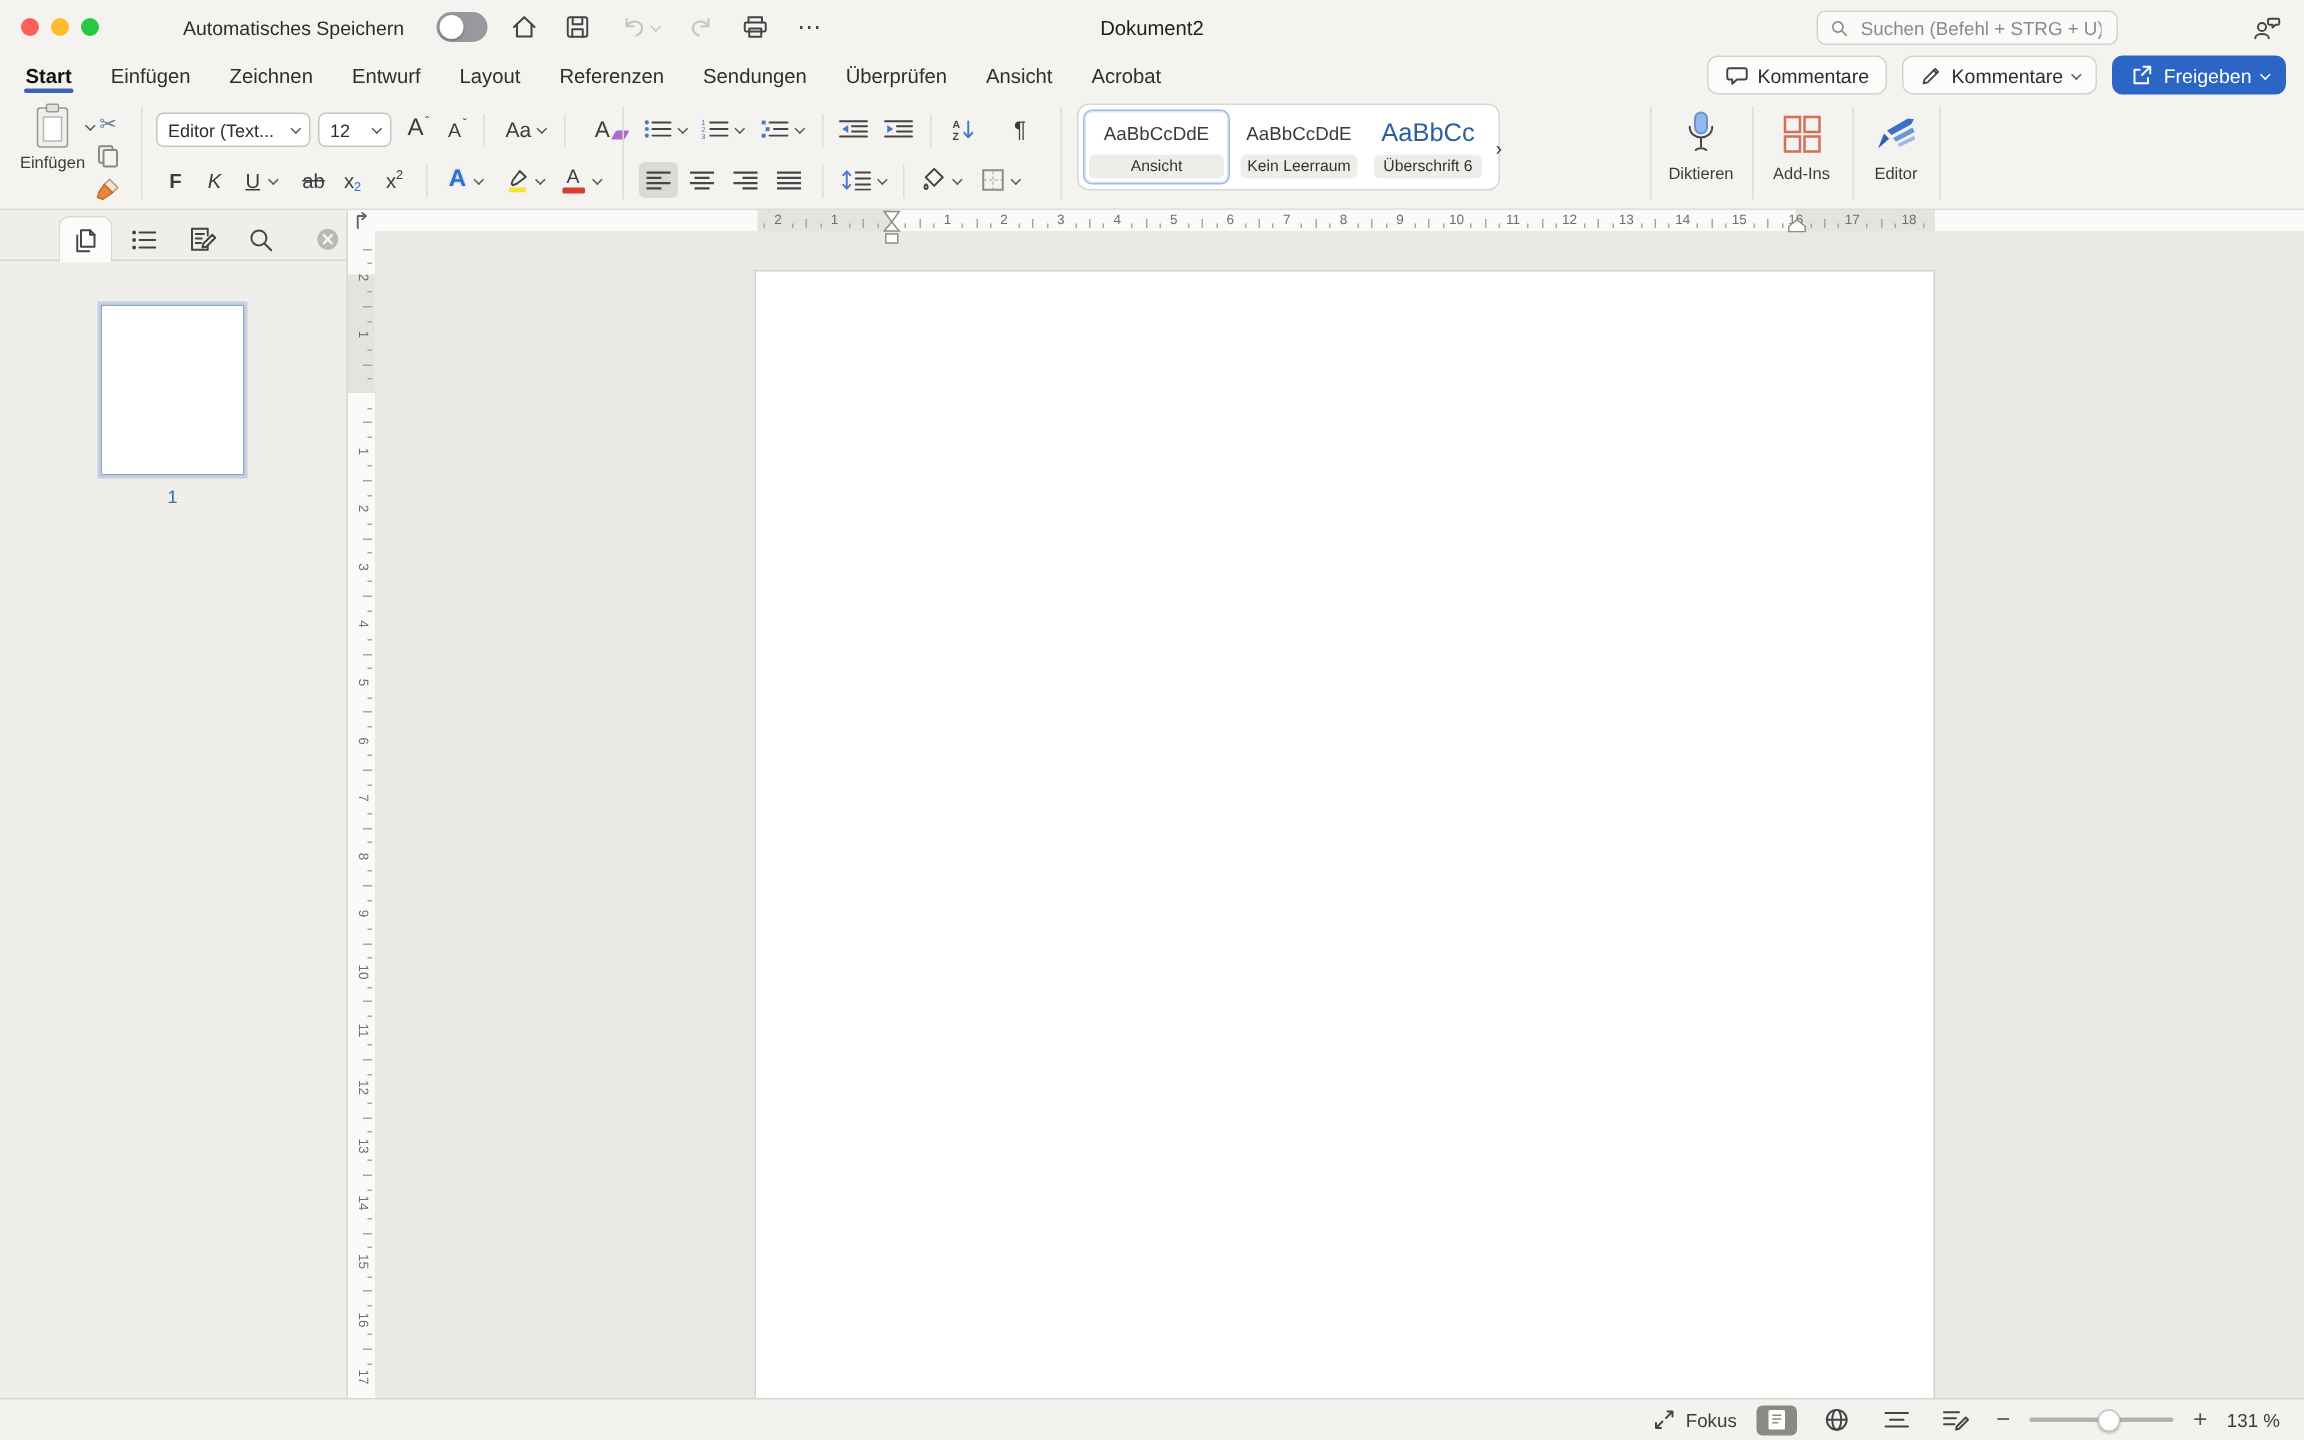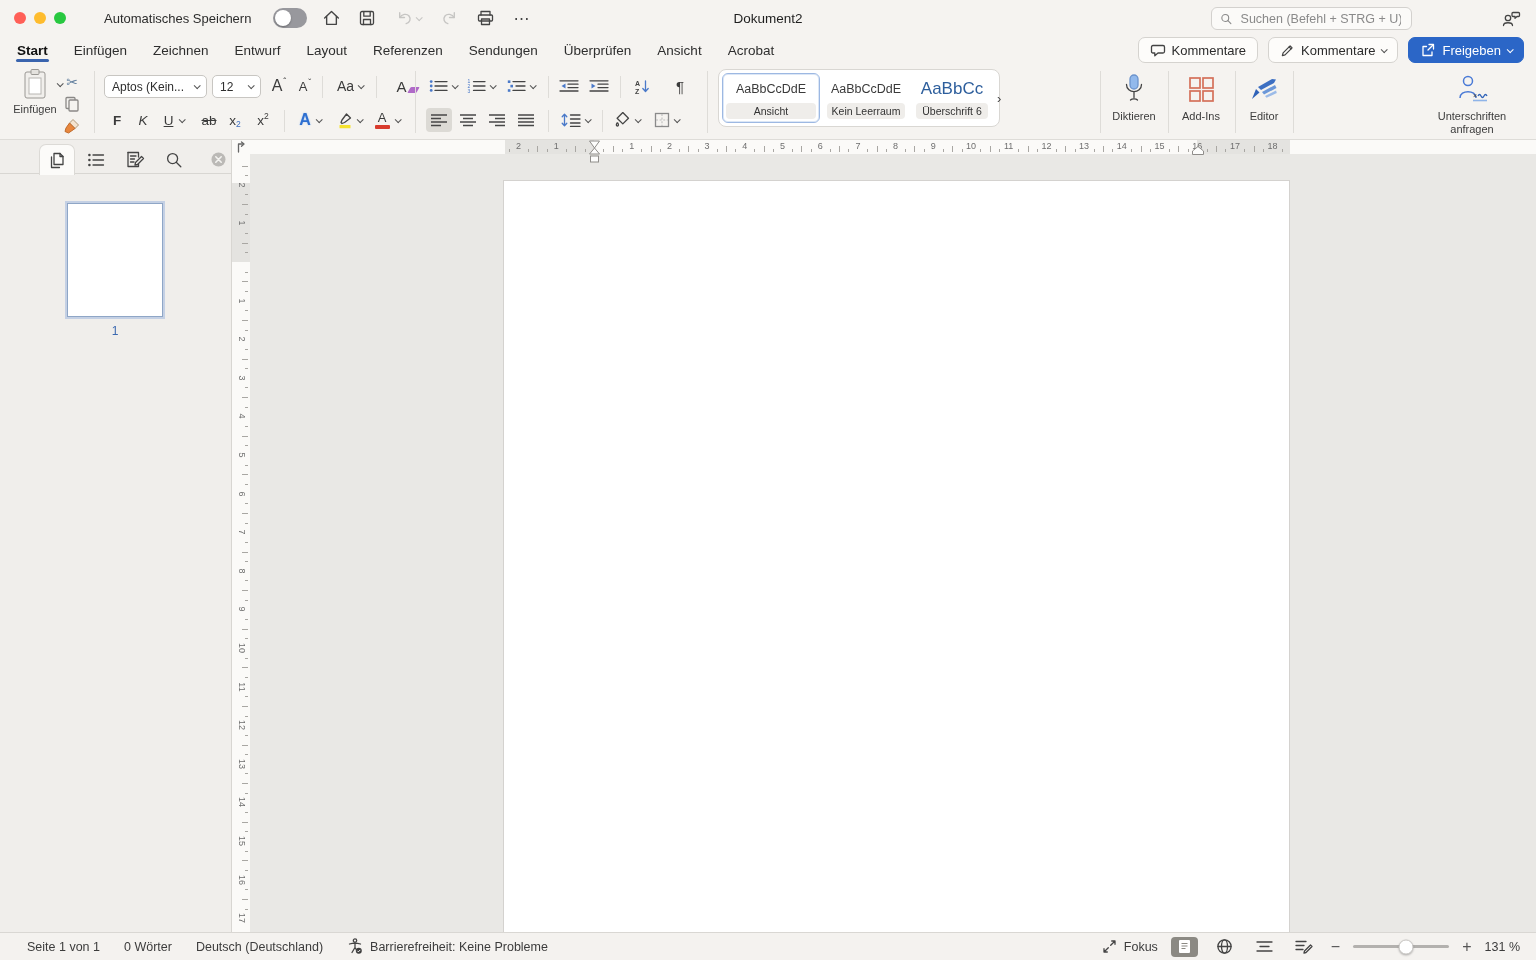--- a/index.html
+++ b/index.html
@@ -5,21 +5,21 @@
   html,body{margin:0;padding:0;background:#d0d0d0;}
   *{box-sizing:border-box;font-family:"Liberation Sans",sans-serif;}
   #app{position:relative;width:1536px;height:960px;background:#f5f3f0;overflow:hidden;}
   svg{display:block;}
   .st{stroke:#444;stroke-width:1.3;fill:none;stroke-linecap:round;stroke-linejoin:round;}
   .dis{stroke:#c6c5c3;}
   
   #titlebar{position:absolute;top:0;left:0;width:1536px;height:36px;display:flex;align-items:center;}
   .traffic{display:flex;gap:8px;margin-left:14px;}
   .tl{width:12px;height:12px;border-radius:50%;}
-  .autosave{margin-left:38px;font-size:13px;color:#2c2c2c;}
+  .autosave{margin-left:56px;font-size:13px;color:#2c2c2c;}
   .switch{margin-left:22px;width:34px;height:20px;border-radius:10px;background:#98989d;position:relative;}
   .knob{position:absolute;left:2px;top:2px;width:16px;height:16px;border-radius:50%;background:#fff;box-shadow:0 1px 2px rgba(0,0,0,.3);}
   .tbi{margin-left:12px;display:flex;align-items:center;justify-content:center;width:24px;height:24px;}
   #win-title{position:absolute;left:0;right:0;top:0;height:36px;display:flex;align-items:center;justify-content:center;font-size:13.5px;color:#1e1e1e;pointer-events:none;}
   #searchbox{position:absolute;left:1211px;top:7px;width:201px;height:23px;background:#fbfaf8;border:1px solid #d3d1ce;border-radius:6px;display:flex;align-items:center;padding:0 8px;gap:6px;}
   #searchbox input{border:none;outline:none;background:transparent;font-size:12.5px;color:#701a75;width:100%;}
   #searchbox input::placeholder{color:#8a8a8a;}
   #presence{position:absolute;left:1500px;top:8px;}
   
   #tabbar{position:absolute;top:36px;left:0;width:1536px;height:28px;display:flex;align-items:center;}
@@ -211,21 +211,21 @@
     </div>
     <div class="rbtn" style="left:60px;top:50px;width:24px">
       <svg width="18" height="17" viewBox="0 0 18 17">
           <path d="M10 1.5 L15.5 7 L12 10.5 L6.5 5 Z" fill="#f4e3cf" stroke="#b09879" stroke-width="1"></path>
           <path d="M6.5 5 L12 10.5 L5.5 15 L2 13.5 L3 10 Z" fill="#e8863d" stroke="#c06a2a" stroke-width="1"></path>
         </svg>
     </div>
     <div class="vdiv" style="left:94px"></div>
 
     <div class="combo" style="left:104px;top:11px;width:103px">
-      <span class="lbl">Aptos (Kein...</span>
+      <span class="lbl">Editor (Text...</span>
         <span class="chev"></span>
     </div>
     <div class="combo" style="left:212px;top:11px;width:49px">
       <span class="lbl">12</span>
         <span class="chev"></span>
     </div>
     <div class="rbtn" style="left:266px;top:10px;width:26px">
       <span style="font-size:16px;">A</span>
         <span style="font-size:9px;margin:-10px 0 0 1px;">ˆ</span>
     </div>
@@ -437,32 +437,20 @@
             <path d="M8 11 L22 3 L26 3.5 L24 7 L11 14 Z" fill="#3c6fc2"></path>
             <path d="M12 16 L25 9 L26.5 12 L14 18.5 Z" fill="#6b97d8"></path>
             <path d="M15 20 L26 14.5 L26.8 17 L16.5 21.8 Z" fill="#9cbbe8"></path>
           </svg>
       </div>
       <div>Editor</div>
     </div>
     <div class="vdiv" style="left:1293px"></div>
 
 
-    <div class="bigbtn" style="left:1422px;width:100px">
-      <div class="ibox">
-        <svg width="32" height="30" viewBox="0 0 32 30">
-            <circle cx="12" cy="7" r="4.5" fill="none" stroke="#4a7ad6" stroke-width="1.5"></circle>
-            <path d="M4 24 C4 15.5 20 15.5 20 24" fill="none" stroke="#4a7ad6" stroke-width="1.5"></path>
-            <text x="17" y="24" font-size="7" fill="#3b3b3b">×</text>
-            <path d="M22 22 q1.5-3 3 0 t3 0 t3 0" fill="none" stroke="#2f62b8" stroke-width="1.3"></path>
-            <path d="M17 26.5 H31" stroke="#8fb4e8" stroke-width="1.6"></path>
-          </svg>
-      </div>
-      <div><span>Unterschriften</span><br><span>anfragen</span></div>
-    </div>
   </div>
 
   <div id="hruler">
       <div class="hzone" style="left: 965px; width: 93px;"></div>
       <div class="hzone" style="left: 273px; width: 89px;"></div>
     <svg id="tabstop" width="13" height="13" viewBox="0 0 13 13">
         <path class="st" style="stroke:#666" d="M3.5 11 V3 H8.5"></path>
         <path class="st" style="stroke:#666" d="M6.5 1 L9 3 L6.5 5.2"></path>
       </svg>
     <svg id="indent-marker" width="13" height="24" viewBox="0 0 13 24">
@@ -678,34 +666,20 @@
     </div>
     <div id="thumb"></div>
     <div id="thumb-num">1</div>
   </div>
 
   <div id="canvas">
     <div id="page"></div>
   </div>
 
   <div id="statusbar">
-    <div class="sb-left">
-      <span>Seite 1 von 1</span>
-      <span>0 Wörter</span>
-      <span>Deutsch (Deutschland)</span>
-      <span class="sb-acc">
-        <svg width="16" height="17" viewBox="0 0 16 17">
-            <circle class="st" cx="8" cy="2.6" r="1.7"></circle>
-            <path class="st" d="M2.5 6 C6 4.8 10 4.8 13.5 6 M8 5.5 V9.5 M8 9.5 L5 14.5 M8 9.5 L11 14.5"></path>
-            <circle cx="11.8" cy="12.8" r="3" fill="#3d3d3d"></circle>
-            <path d="M10.4 12.8 L11.4 13.8 L13.3 11.9" stroke="#fff" stroke-width="1" fill="none"></path>
-          </svg>
-        <span>Barrierefreiheit: Keine Probleme</span>
-      </span>
-    </div>
     <div class="sb-right">
       <span style="display:flex;align-items:center;gap:7px">
         <svg width="15" height="15" viewBox="0 0 15 15">
             <path class="st" d="M2 13 L6.3 8.7 M2 13 V9.7 M2 13 H5.3 M13 2 L8.7 6.3 M13 2 V5.3 M13 2 H9.7"></path>
           </svg>
         <span>Fokus</span>
       </span>
       <span class="viewbtn active">
         <svg width="13" height="15" viewBox="0 0 13 15">
             <rect x="1" y="1" width="11" height="13" rx="1" fill="#fff"></rect>

